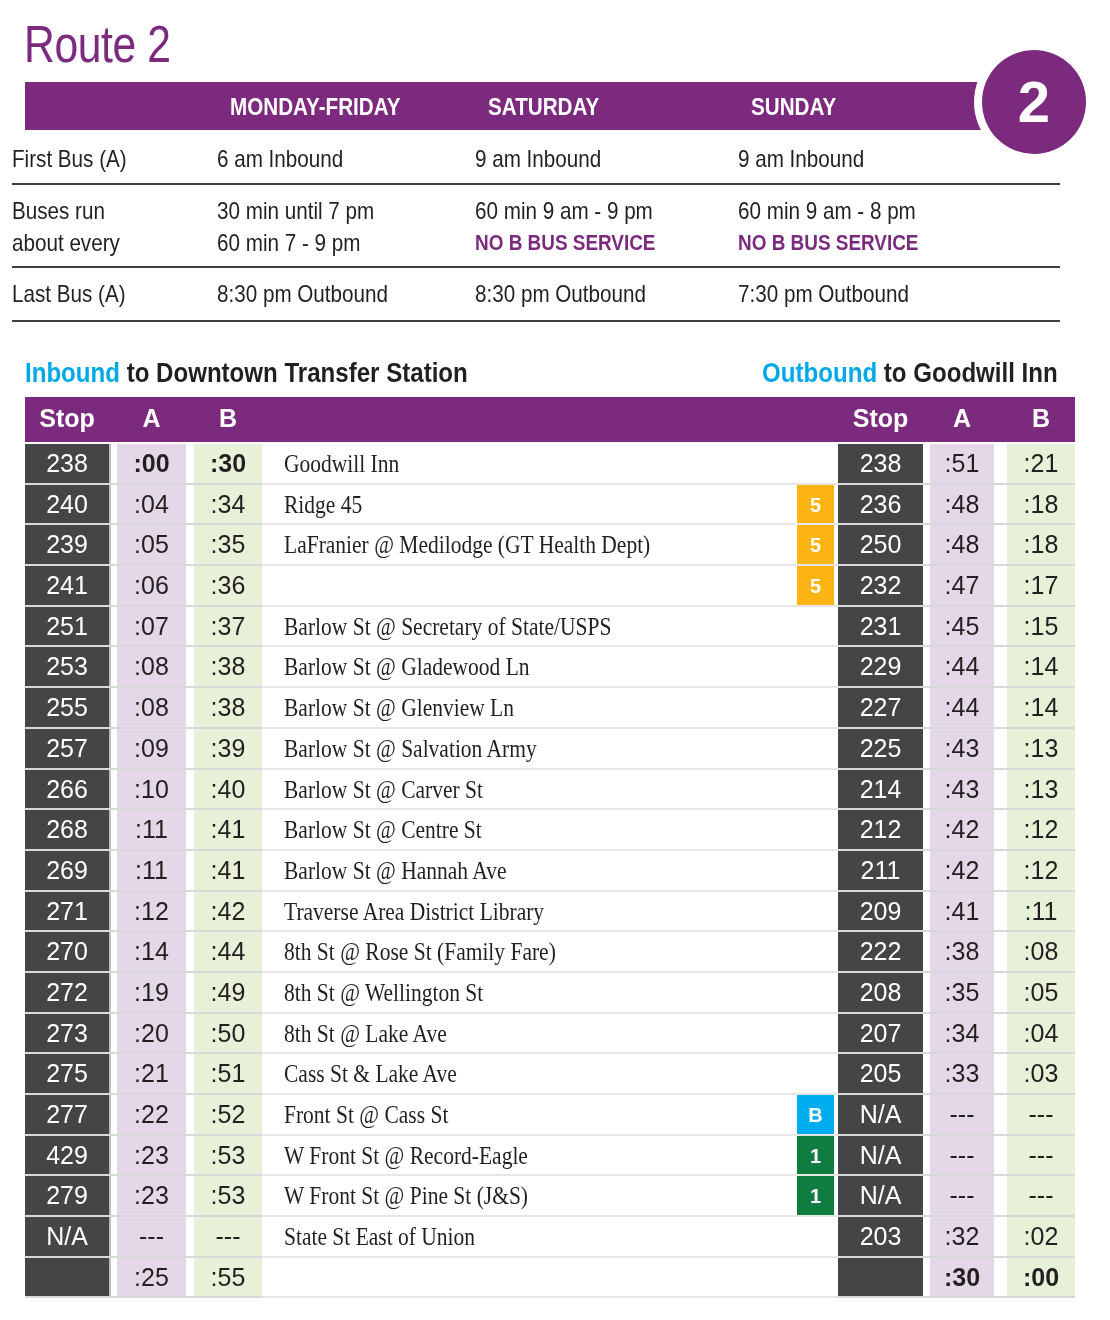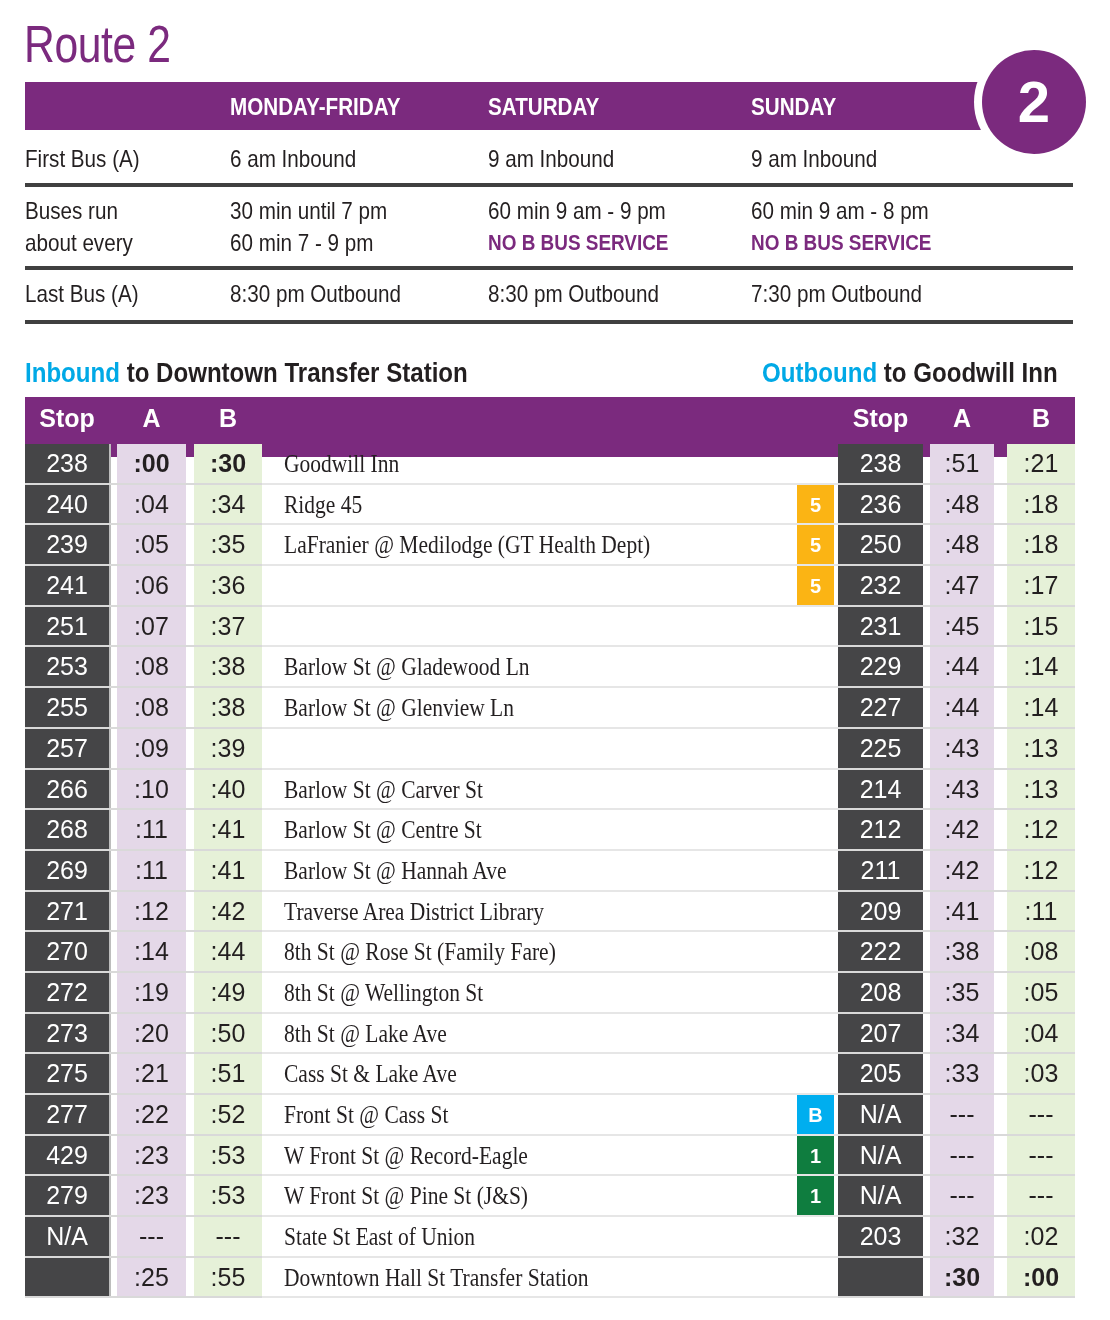--- a/index.html
+++ b/index.html
@@ -7,26 +7,26 @@
          font-family:"Liberation Sans", "DejaVu Sans", sans-serif; color:#231f20; }
   .title { position:absolute; left:24px; top:14px; font-size:52px; line-height:60px;
            color:#7b2a7e; transform:scaleX(0.82); transform-origin:left top; letter-spacing:-0.5px; }
   .cond { display:inline-block; transform:scaleX(0.86); transform-origin:left center; white-space:nowrap; }
   .hdrbar { position:absolute; left:25px; top:82px; width:975px; height:48px; background:#7b2a7e; }
   .hdrbar .cap { position:absolute; top:11px; font-size:24px; font-weight:bold; color:#fff; }
   .route-badge { position:absolute; left:974px; top:42px; width:120px; height:120px; border-radius:50%;
                  background:#fff; }
   .route-badge .inner { position:absolute; left:8px; top:8px; width:104px; height:104px; border-radius:50%;
                  background:#7b2a7e; color:#fff; font-weight:bold; font-size:58px; line-height:104px; text-align:center; }
-  .sumrow { position:absolute; left:25px; width:1048px; border-bottom:4px solid #404040; }
+  .sumrow { position:absolute; left:12px; width:1048px; border-bottom:2px solid #404040; }
   .sumrow .cell { position:absolute; font-size:24px; line-height:32px; color:#231f20; }
   .sumrow .purple { color:#7b2a7e; font-weight:bold; font-size:22px; }
   .dirhead { position:absolute; top:355px; font-size:28px; font-weight:bold; line-height:36px; }
   .dirhead .blue { color:#00a9e6; }
-  .tblhead { position:absolute; left:25px; top:397px; width:1050px; height:60px; background:#7b2a7e; }
+  .tblhead { position:absolute; left:25px; top:397px; width:1050px; height:45px; background:#7b2a7e; }
   .tblhead .h { position:absolute; top:7px; font-size:25px; font-weight:bold; color:#fff; text-align:center; }
   .rows { position:absolute; left:25px; top:444px; width:1050px; }
   .row { position:relative; height:40.7px;padding-left:39px; }
   .row .c { position:absolute; top:0; height:38.7px; font-size:25px; line-height:39px; text-align:center; }
   .row .stop { left:0; width:84px; background:#454547; color:#fff; border-right:2px solid #bdbdbd; }
   .row .a { left:92px; width:69px; background:#e4d8e8; }
   .row .b { left:169px; width:68px; background:#e6f1d8; }
   .row .name { left:259px; width:550px; text-align:left;font-family:Liberation Serif, serif; }
   .row .badge { left:772px; width:37px; color:#fff; font-weight:bold; font-size:20px; height:40.7px; line-height:40px; }
   .row .ostop { left:813px; width:85px; background:#454547; color:#fff; }
@@ -134,20 +134,21 @@
       <span class="c oa">:47</span>
       <span class="c ob">:17</span>
       <span class="sep"></span>
       <span class="sep2"></span>
       <span class="sep3"></span>
     </div>
     <div class="row">
       <span class="c stop cond-none">251</span>
       <span class="c a">:07</span>
       <span class="c b">:37</span>
+      <span class="c name"><span class="cond">Barlow St @ Secretary of State/USPS</span></span>
       <span class="c ostop">231</span>
       <span class="c oa">:45</span>
       <span class="c ob">:15</span>
       <span class="sep"></span>
       <span class="sep2"></span>
       <span class="sep3"></span>
     </div>
     <div class="row">
       <span class="c stop cond-none">253</span>
       <span class="c a">:08</span>
@@ -169,20 +170,21 @@
       <span class="c oa">:44</span>
       <span class="c ob">:14</span>
       <span class="sep"></span>
       <span class="sep2"></span>
       <span class="sep3"></span>
     </div>
     <div class="row">
       <span class="c stop cond-none">257</span>
       <span class="c a">:09</span>
       <span class="c b">:39</span>
+      <span class="c name"><span class="cond">Barlow St @ Salvation Army</span></span>
       <span class="c ostop">225</span>
       <span class="c oa">:43</span>
       <span class="c ob">:13</span>
       <span class="sep"></span>
       <span class="sep2"></span>
       <span class="sep3"></span>
     </div>
     <div class="row">
       <span class="c stop cond-none">266</span>
       <span class="c a">:10</span>
@@ -327,21 +329,20 @@
       <span class="c oa">:32</span>
       <span class="c ob">:02</span>
       <span class="sep"></span>
       <span class="sep2"></span>
       <span class="sep3"></span>
     </div>
     <div class="row">
       <span class="c stop cond-none"></span>
       <span class="c a">:25</span>
       <span class="c b">:55</span>
-      <span class="c name"><span class="cond">Downtown Hall St Transfer Station</span></span>
       <span class="c ostop"></span>
       <span class="c oa bold">:30</span>
       <span class="c ob bold">:00</span>
       <span class="sep"></span>
       <span class="sep2"></span>
       <span class="sep3"></span>
     </div>
   </div>
 
 </body></html>

